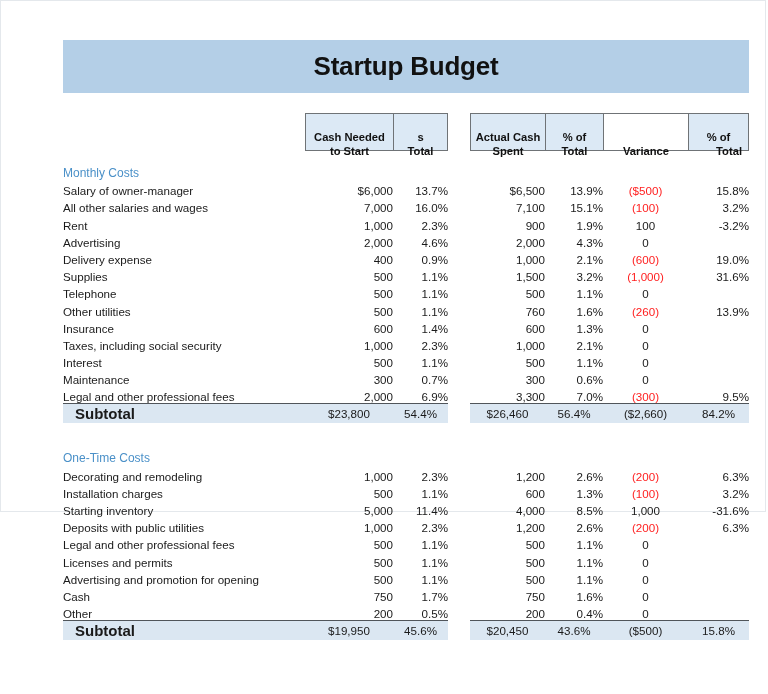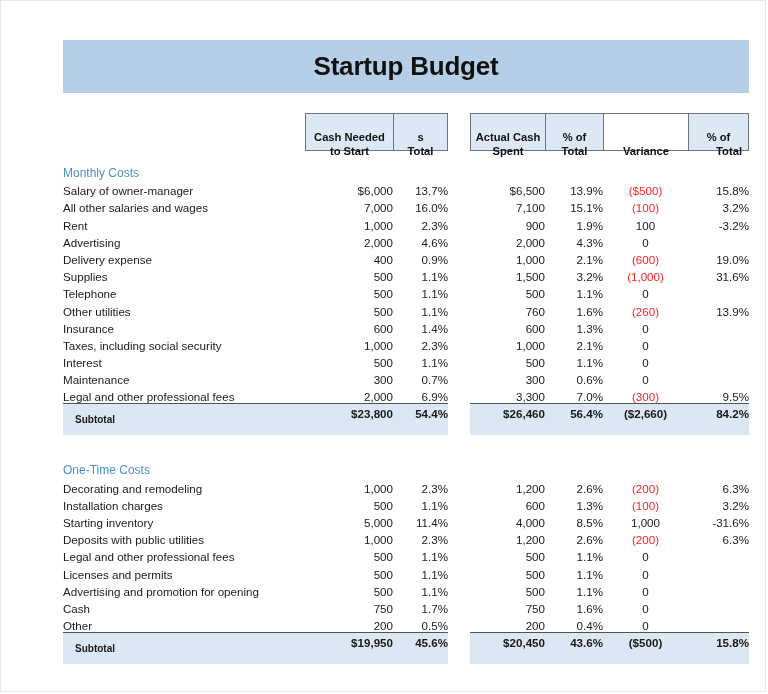--- a/index.html
+++ b/index.html
@@ -10,21 +10,21 @@
   body {
     width: 768px;
     height: 694px;
     font-family: "Liberation Sans", sans-serif;
     color: #1a1a1a;
     overflow: hidden;
   }
   .page {
     position: relative;
     width: 766px;
-    height: 692px;
+    height: 512px;
     border: 1px solid #e4e8ec;
     box-sizing: border-box;
     background: #fff;
   }
 
   
   .title-band {
     position: absolute;
     left: 62px;
     top: 39px;
@@ -127,27 +127,28 @@
     border-top: 1.6px solid #50555a;
     font-weight: bold;
     vertical-align: middle;
   }
   .subtotal td.gapcell {
     background: #ffffff;
     border-top: none;
   }
   .subtotal .lbl {
     padding-left: 12px;
-    font-size: 10px;
+    font-size: 15px;
     font-weight: bold;
     padding-bottom: 0;
   }
   .subtotal .num {
-    font-weight: bold;
-    padding-bottom: 12px;
+    font-weight: normal;
+    padding-bottom: 0;
+    text-align: center;
   }
 </style>
 </head>
 <body>
 
 <div class="page">
 
   <div class="title-band">
     <div class="title-text">Startup Budget</div>
   </div>

